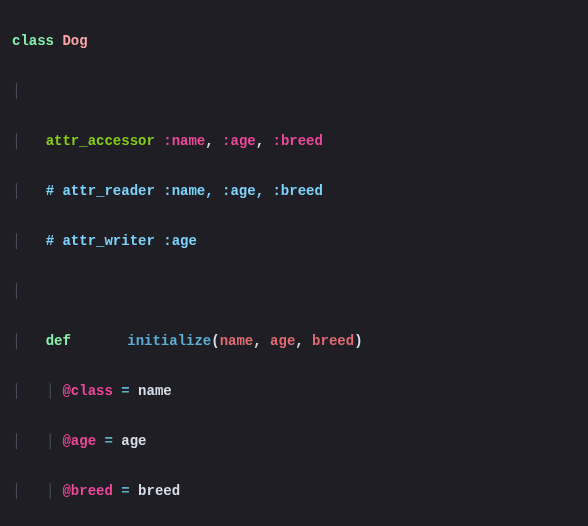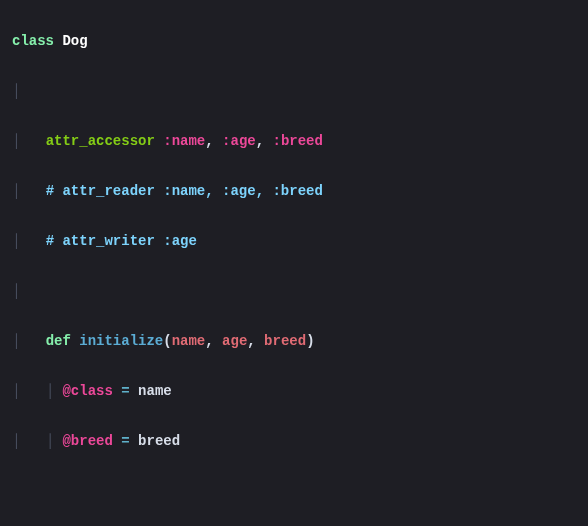--- a/index.html
+++ b/index.html
@@ -19,41 +19,42 @@
     padding: 4px 8px 4px 12px;
     white-space: pre;
   }
   .line { position: relative; }
   .line > * { position: relative; z-index: 1; }
   .guide {
     color: #4a5162;
     display: inline-block;
   }
   .kw    { color: #86efac; }          
-  .cls   { color: #ffffff; }          
+  .cls   { color: #fca5a5; }          
   .attr  { color: #84cc16; }          
   .sym   { color: #ec4899; }          
   .cmt   { color: #7dd3fc; }          
-  .fn    { color: #5bacd4; }          
+  .fn    { color: #5bacd4; margin-left: 48px; }          
   .id    { color: #e06b74; }          
   .p     { color: #d8dee9; }          
   .eq    { color: #5fb0c9; }          
 </style>
 </head>
 <body>
 
 <div class="editor">
 <div class="line"><span class="kw">class </span><span class="cls">Dog</span></div>
 <div class="line"><span class="guide">│</span></div>
 <div class="line"><span class="guide">│ </span>  <span class="attr">attr_accessor </span><span class="sym">:name</span><span class="p">, </span><span class="sym">:age</span><span class="p">, </span><span class="sym">:breed</span></div>
 <div class="line"><span class="guide">│ </span>  <span class="cmt"># attr_reader :name, :age, :breed</span></div>
 <div class="line"><span class="guide">│ </span>  <span class="cmt"># attr_writer :age</span></div>
 <div class="line"><span class="guide">│</span></div>
 <div class="line"><span class="guide">│ </span>  <span class="kw">def </span><span class="fn">initialize</span><span class="p">(</span><span class="id">name</span><span class="p">, </span><span class="id">age</span><span class="p">, </span><span class="id">breed</span><span class="p">)</span></div>
 <div class="line"><span class="guide">│ </span>  <span class="guide">│ </span><span class="sym">@class</span><span class="eq"> = </span><span class="p">name</span></div>
+<div class="line"><span class="guide">│ </span>  <span class="guide">│ </span><span class="sym">@age</span><span class="eq"> = </span><span class="p">age</span></div>
 <div class="line"><span class="guide">│ </span>  <span class="guide">│ </span><span class="sym">@breed</span><span class="eq"> = </span><span class="p">breed</span></div>
 
 
 
 
 
 
 
 
 

